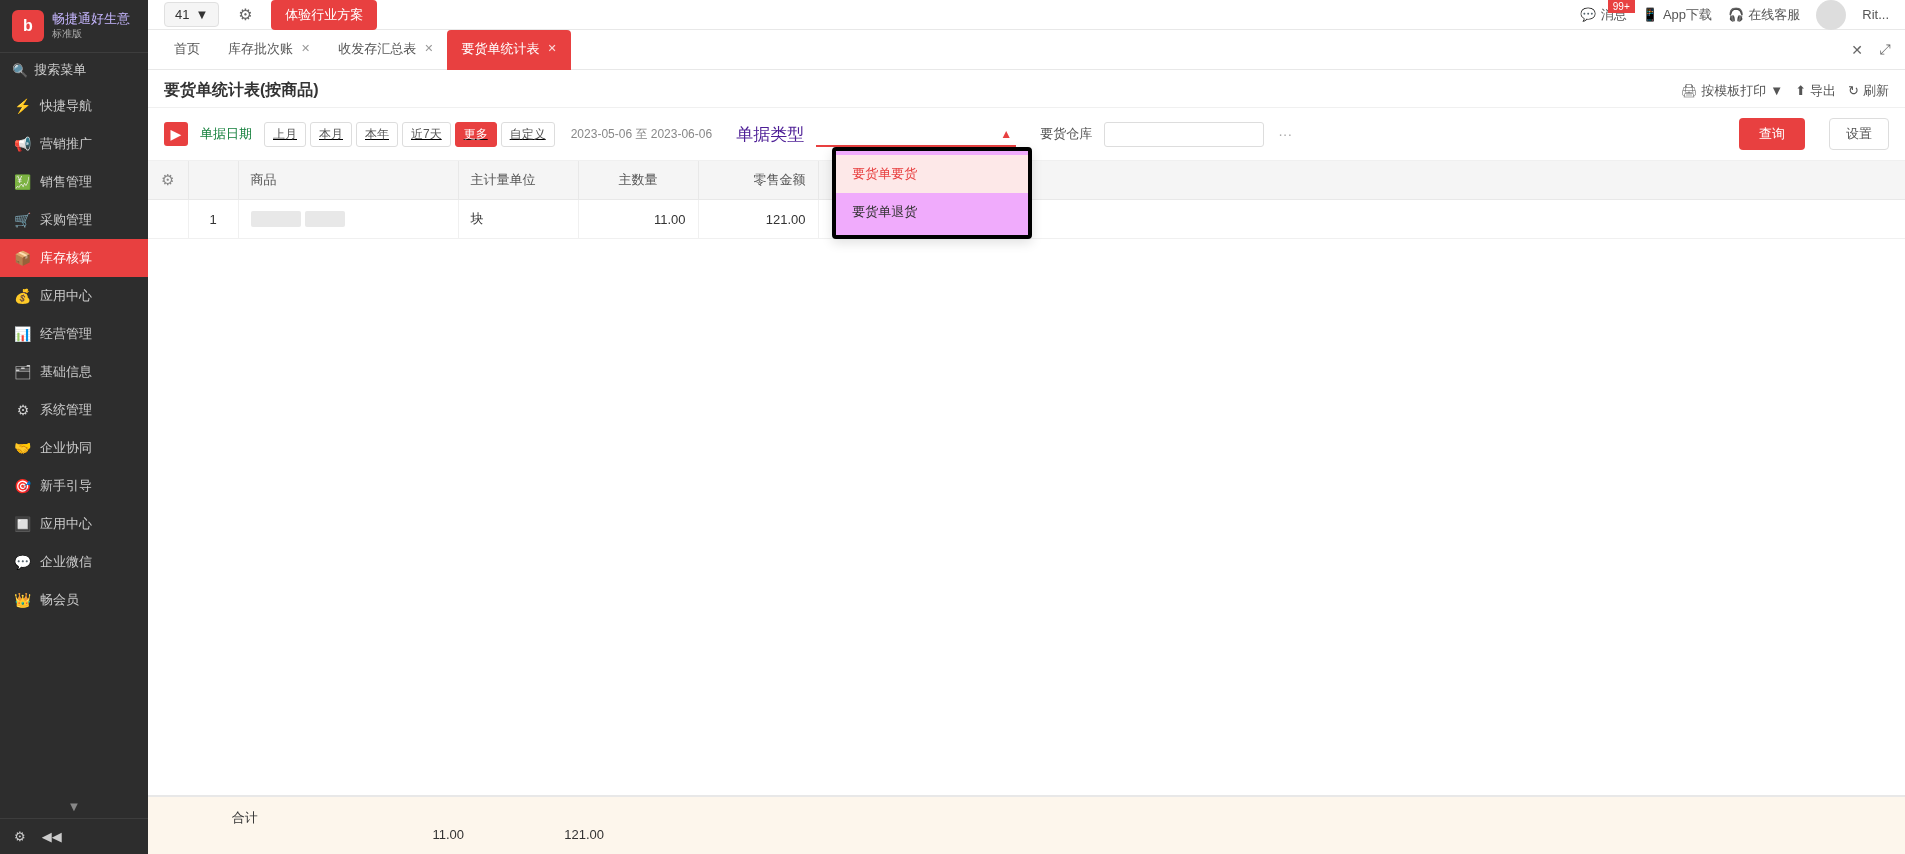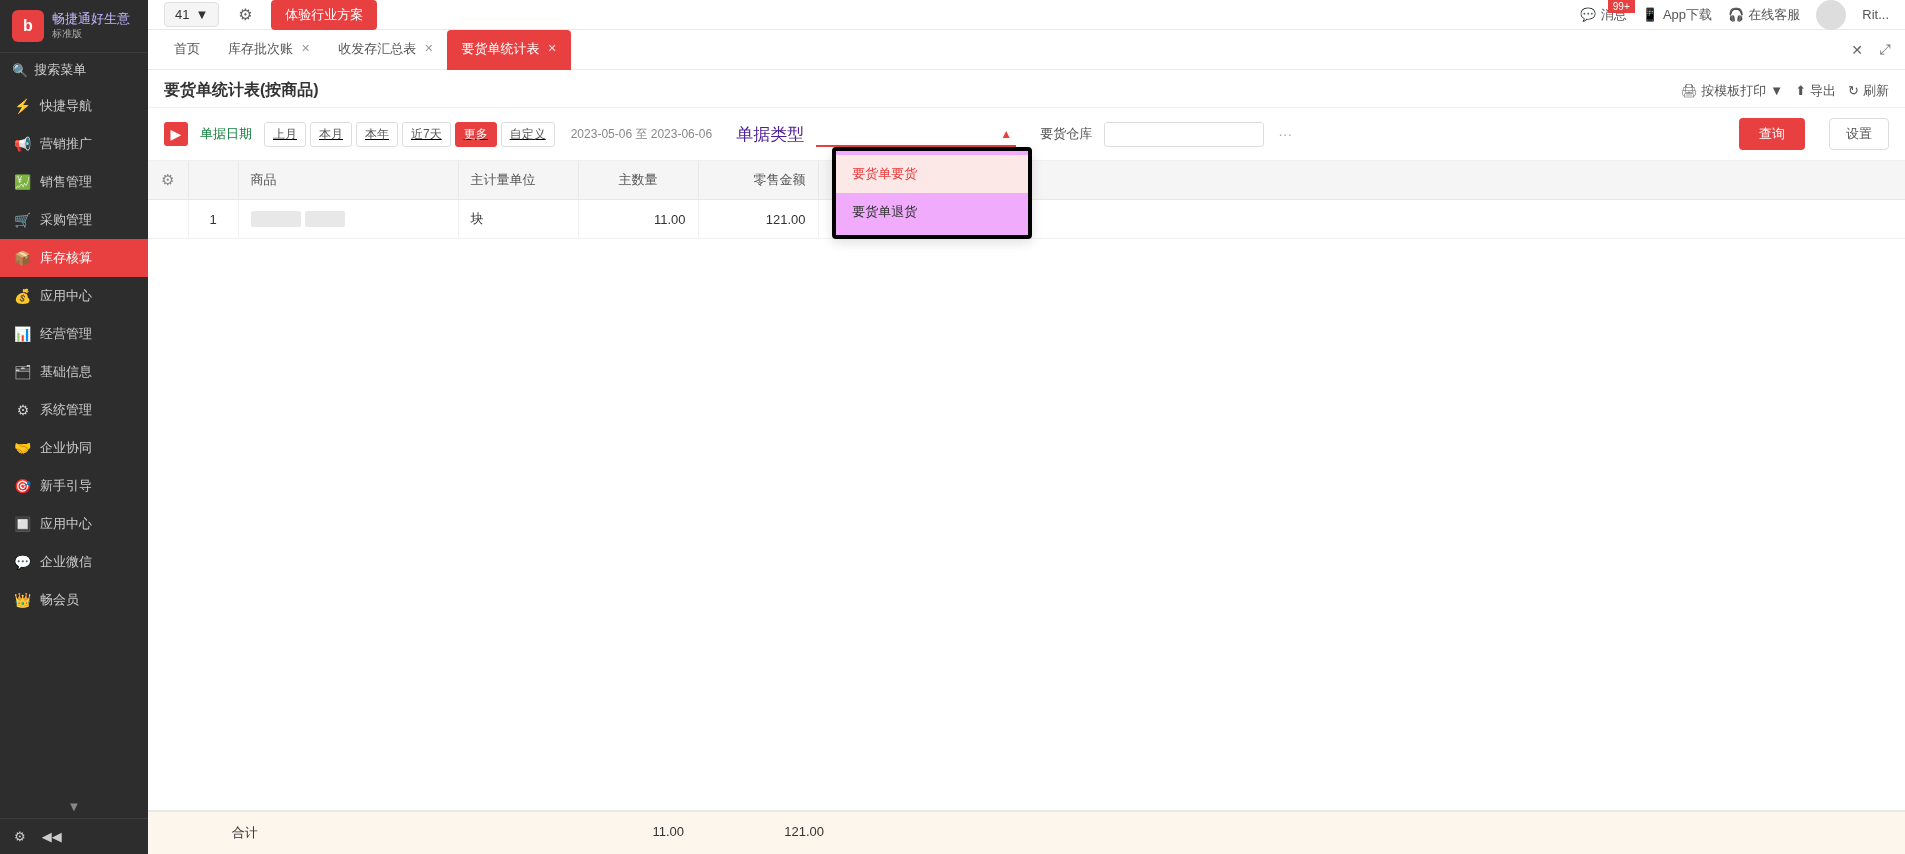--- a/index.html
+++ b/index.html
@@ -458,20 +458,21 @@
 
     
     .table-footer {
       background: #fdf6ec;
       border-top: 2px solid #e8e8e8;
       display: flex;
       padding: 12px 16px;
       font-size: 13px;
       color: #333;
       flex-shrink: 0;
+      flex-direction: column;
     }
     .footer-label {
       width: 220px;
       padding-left: 24px;
     }
 
     
     .table-wrapper::-webkit-scrollbar { width: 6px; height: 6px; }
     .table-wrapper::-webkit-scrollbar-thumb { background: #ccc; border-radius: 3px; }
   </style>

